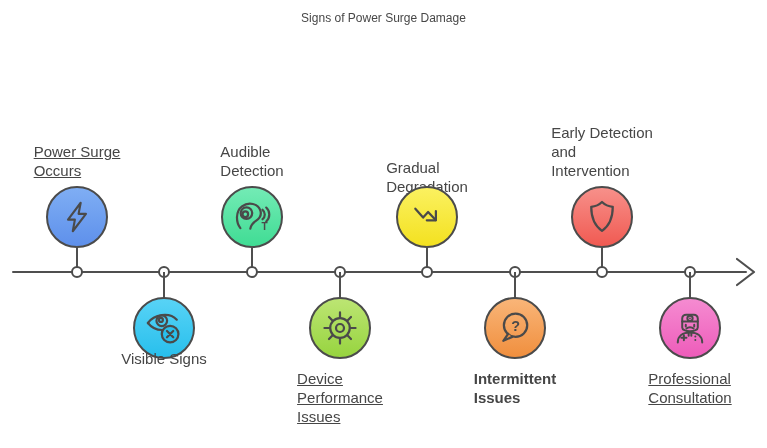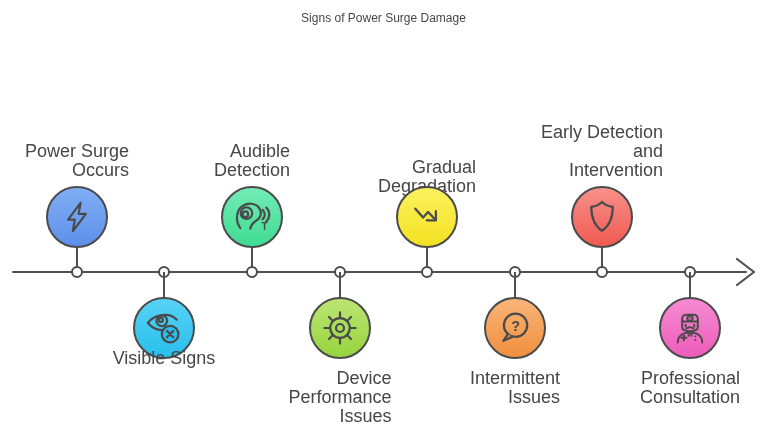--- a/index.html
+++ b/index.html
@@ -10,21 +10,21 @@
   .title {
     position:absolute; top:11px; left:0; width:100%;
     text-align:center; font-size:12px; color:#474747;
   }
   .axis {
     position:absolute; left:12px; top:271px; width:735px; height:2px;
     background:#4f4f4f; border-radius:1px;
   }
   .arrowhead { position:absolute; left:736px; top:257px; }
   .item-label {
-    position:absolute; text-align:right; font-size:18px; line-height:19px;
+    position:absolute; text-align:left; font-size:15px; line-height:19px;
     color:#464646; white-space:pre-line; width:max-content; max-width:160px;
     transform:translateX(-50%);
   }
   .label-top { transform:translate(-50%,-100%); }
   .badge {
     position:absolute; width:62px; height:62px; box-sizing:border-box;
     border:2.5px solid #4b4b4b; border-radius:50%;
     display:flex; align-items:center; justify-content:center;
   }
   .stem { position:absolute; width:2px; background:#4f4f4f; }
@@ -42,21 +42,21 @@
   <div class="title">Signs of Power Surge Damage</div>
 
   <div class="axis"></div>
   <div class="arrowhead">
     <svg width="22" height="30" viewBox="0 0 22 30" fill="none" stroke="#4f4f4f" stroke-width="2.2" stroke-linecap="round" stroke-linejoin="round">
         <polyline points="1,2 18,15 1,28"></polyline>
       </svg>
   </div>
 
   <div>
-    <div class="item-label label-top" style="left:77px; top:180px;">Power Surge
+    <div class="item-label label-top" style="left:77px; top:180px;text-decoration:underline;">Power Surge
 Occurs</div>
     <div class="badge" style="left: 46px; top: 186px; background: linear-gradient(rgb(127, 174, 244), rgb(94, 144, 235));">
       <svg class="icon" width="38" height="38" viewBox="0 0 36 36" fill="none" stroke="#4a4a4a" stroke-width="2" stroke-linecap="round" stroke-linejoin="round">
         <path d="M21.5 4.5 L9.5 20.5 L16 20.5 L14 31.5 L26.5 15 L19.5 15 Z"></path>
       </svg>
     </div>
     <div class="stem" style="left:76px; top:246px; height:26px;"></div>
     <div class="node" style="left:71px; top:266px;"></div>
   </div>
 
@@ -96,21 +96,21 @@
   <div>
     <div class="node" style="left:334px; top:266px;"></div>
     <div class="stem" style="left:339px; top:272px; height:26px;"></div>
     <div class="badge" style="left: 309px; top: 297px; background: linear-gradient(rgb(188, 229, 115), rgb(151, 212, 63));">
       <svg class="icon" width="40" height="40" viewBox="0 0 36 36" fill="none" stroke="#4a4a4a" stroke-width="2" stroke-linecap="round" stroke-linejoin="round">
         <circle cx="18" cy="18" r="3.6"></circle>
         <circle cx="18" cy="18" r="8.8"></circle>
         <path d="M27.3 18 H32 M24.6 24.6 L27.9 27.9 M18 27.3 V32 M11.4 24.6 L8.1 27.9 M8.7 18 H4 M11.4 11.4 L8.1 8.1 M18 8.7 V4 M24.6 11.4 L27.9 8.1"></path>
       </svg>
     </div>
-    <div class="item-label" style="left:340px; top:369px;">Device
+    <div class="item-label" style="left:340px; top:369px;text-decoration:underline;">Device
 Performance
 Issues</div>
   </div>
 
   <div>
     <div class="item-label label-top" style="left:427px; top:196px;">Gradual
 Degradation</div>
     <div class="badge" style="left: 396px; top: 186px; background: linear-gradient(rgb(251, 241, 96), rgb(243, 225, 32));">
       <svg class="icon" width="40" height="40" viewBox="0 0 36 36" fill="none" stroke="#4a4a4a" stroke-width="2" stroke-linecap="round" stroke-linejoin="round">
         <path d="M7.5 10.5 L14.5 18.5 L19 13.5 L25.8 20.8"></path>
@@ -124,21 +124,21 @@
   <div>
     <div class="node" style="left:509px; top:266px;"></div>
     <div class="stem" style="left:514px; top:272px; height:26px;"></div>
     <div class="badge" style="left: 484px; top: 297px; background: linear-gradient(rgb(249, 181, 120), rgb(240, 143, 62));">
       <svg class="icon" width="40" height="40" viewBox="0 0 36 36" fill="none" stroke="#4a4a4a" stroke-width="2" stroke-linecap="round" stroke-linejoin="round">
         <circle cx="18.5" cy="15.5" r="10.5"></circle>
         <path d="M11.8 23.2 L7.5 29.5 L15.5 26" fill="#F08F3E"></path>
         <text x="18.5" y="20.5" font-size="13" font-weight="bold" fill="#4a4a4a" stroke="none" text-anchor="middle">?</text>
       </svg>
     </div>
-    <div class="item-label" style="left:515px; top:369px;">Intermittent
+    <div class="item-label" style="left:515px; top:369px;font-weight:bold;">Intermittent
 Issues</div>
   </div>
 
   <div>
     <div class="item-label label-top" style="left:602px; top:180px;">Early Detection
 and
 Intervention</div>
     <div class="badge" style="left: 571px; top: 186px; background: linear-gradient(rgb(247, 144, 138), rgb(240, 90, 82));">
       <svg class="icon" width="40" height="40" viewBox="0 0 36 36" fill="none" stroke="#4a4a4a" stroke-width="2" stroke-linecap="round" stroke-linejoin="round">
         <path d="M18 4.5 C15.5 7 11.5 8.6 8.3 8.8 C8.3 17.5 11.3 25.8 18 30.5 C24.7 25.8 27.7 17.5 27.7 8.8 C24.5 8.6 20.5 7 18 4.5 Z"></path>
@@ -159,17 +159,17 @@
         <circle cx="18" cy="9.3" r="0.8" fill="#4a4a4a" stroke="none"></circle>
         <path d="M14.2 15 L14.2 16.6 M21.8 15 L21.8 16.6"></path>
         <path d="M14.8 18.4 C16.5 16.9 19.5 16.9 21.2 18.4"></path>
         <path d="M7 31 C7 25.2 11.5 22 18 22 C24.5 22 29 25.2 29 31"></path>
         <path d="M16.8 22.4 L16.8 25 M19.2 22.4 L19.2 25"></path>
         <path d="M10.2 26.8 L14.8 26.8 M12.5 24.5 L12.5 29.1"></path>
         <circle cx="22.8" cy="25.6" r="0.9" fill="#4a4a4a" stroke="none"></circle>
         <circle cx="22.8" cy="28.8" r="0.9" fill="#4a4a4a" stroke="none"></circle>
       </svg>
     </div>
-    <div class="item-label" style="left:690px; top:369px;">Professional
+    <div class="item-label" style="left:690px; top:369px;text-decoration:underline;">Professional
 Consultation</div>
   </div>
 
 </div>
 
 </body></html>

